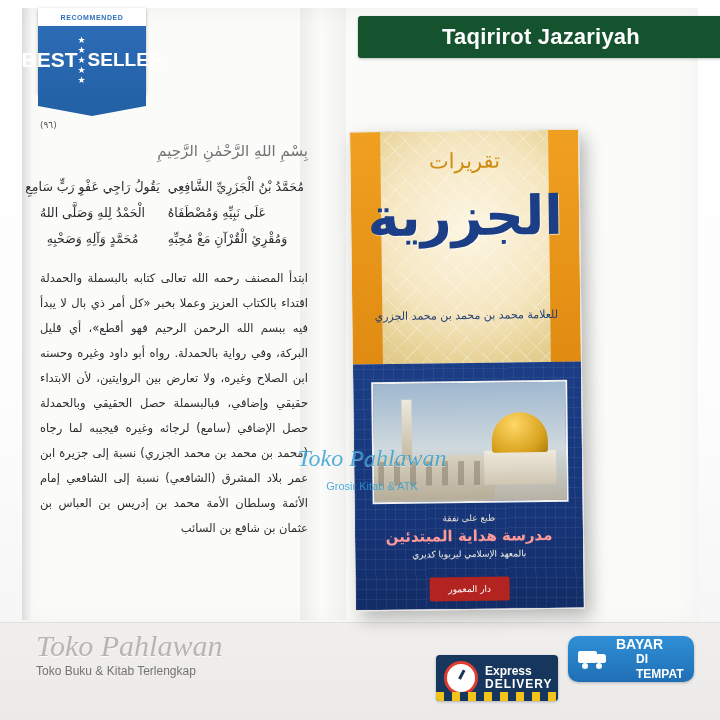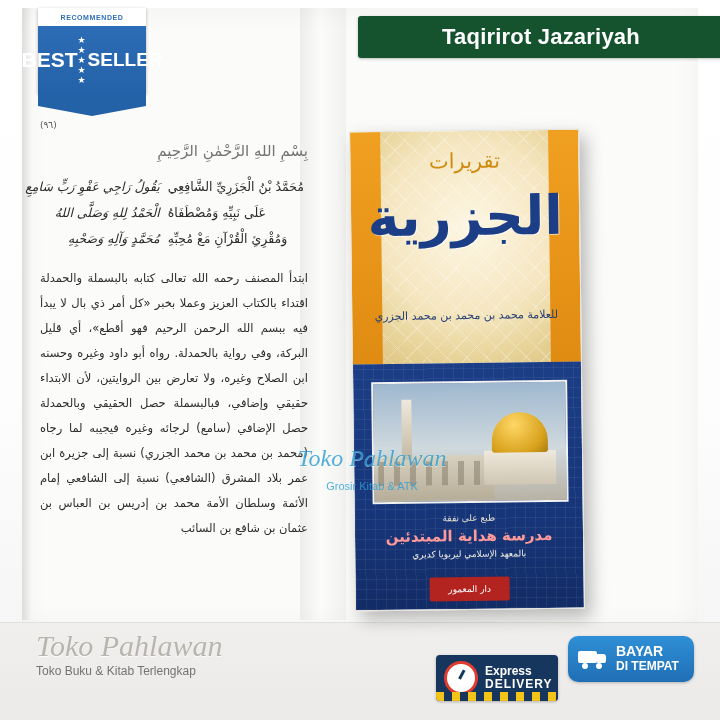--- a/index.html
+++ b/index.html
@@ -137,21 +137,21 @@
     margin: 12px 0 14px;
     color: #737373;
   }
   .verse-table {
     width: 100%;
     border-collapse: collapse;
     font-size: 12.5px;
     line-height: 24px;
   }
   .verse-table td { padding: 1px 4px; white-space: nowrap; }
-  .verse-table td.right { text-align: right; width: 52%; font-style: italic; }
+  .verse-table td.right { text-align: center; width: 52%; }
   .verse-table td.left { text-align: left; width: 48%; }
   .body-par {
     margin-top: 14px;
     font-size: 11.5px;
     line-height: 25px;
     text-align: justify;
     text-justify: inter-word;
     color: #2c2c2c;
   }
 
@@ -389,21 +389,21 @@
   .badge-cod .truck .w1, .badge-cod .truck .w2 {
     position: absolute; bottom: 0; width: 6px; height: 6px;
     background: #ffffff; border-radius: 50%;
   }
   .badge-cod .truck .w1 { left: 4px; }
   .badge-cod .truck .w2 { left: 18px; }
   .badge-cod .txt {
     margin-left: 8px; color: #ffffff; line-height: 15px;
   }
   .badge-cod .txt .l1 { font-size: 14px; font-weight: bold; }
-  .badge-cod .txt .l2 { font-size: 12px; font-weight: bold; }
+  .badge-cod .txt .l2 { font-size: 12px; font-weight: bold; margin-left: 20px; }
 </style>
 </head>
 <body>
 
 <div class="canvas">
 
   <div class="page-bg"></div>
   <div class="page-inner"></div>
   <div class="page-edge-left"></div>
   <div class="page-spine"></div>

